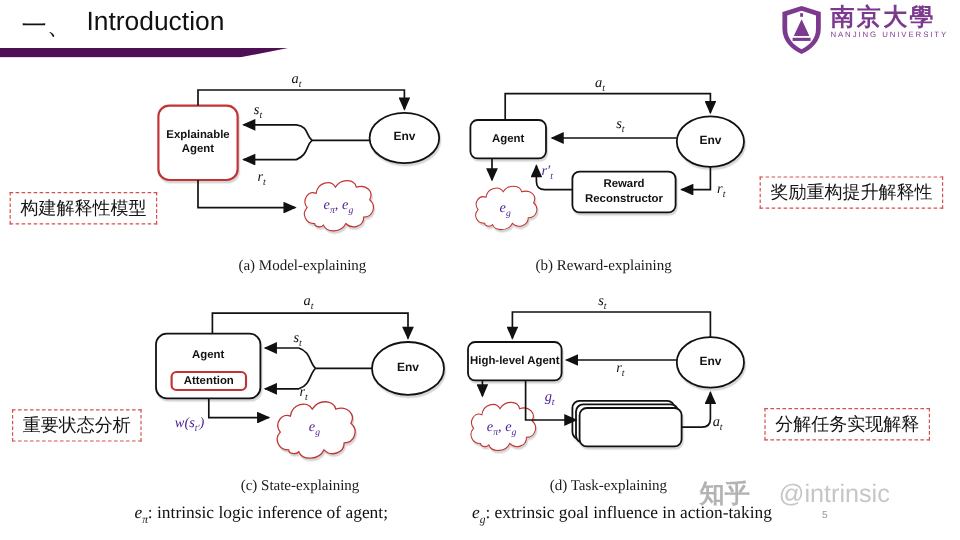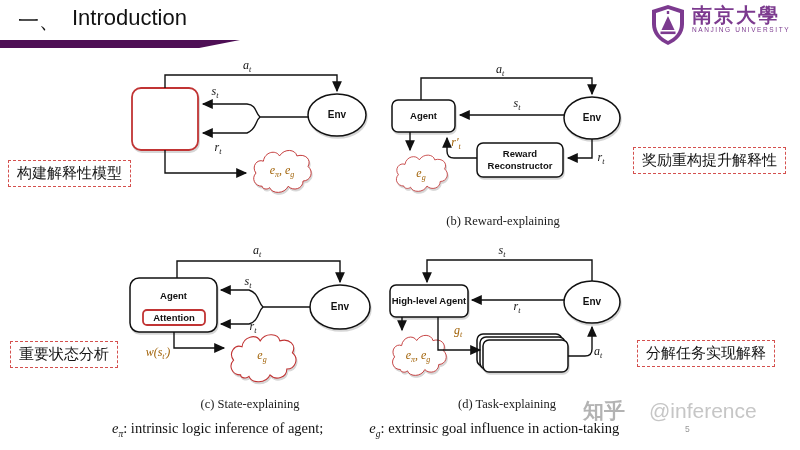--- a/index.html
+++ b/index.html
@@ -23,28 +23,28 @@
   g.lines path { fill:none; stroke:#111; stroke-width:1.4; }
   .blackbox { fill:#fff; stroke:#111; stroke-width:1.5; }
   .redbox   { fill:#fff; stroke:#c13434; stroke-width:1.8; }
   .cloud    { fill:#fff; stroke:#c13434; stroke-width:1.5; }
 
   .boxlabel { position:absolute; display:flex; align-items:center; justify-content:center;
               text-align:center; font-weight:bold; font-size:9.5px; color:#111; line-height:1.25; }
   .mlab { position:absolute; transform:translate(-50%,-50%); font-family:"Liberation Serif", serif;
           font-style:italic; font-size:12px; color:#111; white-space:nowrap;text-align:right; }
   .mlab sub { font-size:8px; font-style:italic; }
-  .red  { color:#a16207; }
+  .red  { color:#4c1d95; }
   .caption { position:absolute; width:200px; text-align:center; font-family:"Liberation Serif", serif;
              font-size:12.5px; color:#1a1a1a; }
 
   .sidebox { position:absolute; border:1.6px dashed #d4504e; background:#fff; color:#151515;
              font-size:15px; padding:3px 8px; white-space:nowrap; }
 
-  #legend { left:112px; top:420px; display:flex; gap:46px; font-family:"Liberation Serif", serif;
+  #legend { left:112px; top:420px; display:flex; gap:70px; font-family:"Liberation Serif", serif;
             font-size:14.5px; color:#111; }
   #legend i { font-style:italic; }
   #legend sub { font-size:9.5px; font-style:italic; }
 
   #watermark { left:583px; top:397px; font-size:21px; color:#c6c6c6; white-space:nowrap; }
   #watermark .brand { font-weight:bold; color:#b3b3b3; margin-right:24px; }
   #page-number { left:685px; top:424px; font-size:8.5px; color:#999; }
 </style>
 </head>
 <body>
@@ -81,25 +81,27 @@
       <path class="cloud" transform="translate(141,93) scale(0.62,0.66)" d="M18 58 C6 58 0 46 8 38 C0 28 10 16 20 20 C22 6 40 2 46 12 C54 0 72 2 74 12 C88 8 98 18 92 28 C102 36 96 50 84 50 C84 62 68 66 60 58 C54 70 34 70 30 60 C26 64 18 62 18 58 Z"></path>
     </g>
     <g class="lines">
       <path d="M55 33 L55 20 L227 20 L227 36" marker-end="url(#mA)"></path>
       <path d="M150 62 L198 62"></path>
       <path d="M150 62 C145 58 147 50 137 49 L93 49" marker-end="url(#mA)"></path>
       <path d="M150 62 C145 66 147 74 137 78 L93 78" marker-end="url(#mA)"></path>
       <path d="M55 95 L55 118 L136 118" marker-end="url(#mA)"></path>
     </g>
   </svg>
+  <div class="boxlabel" style="left:132px; top:88px; width:66px; height:62px;">Explainable Agent</div>
   <div class="boxlabel" style="left:308px; top:107px; width:58px; height:16px; font-size:10px;">Env</div>
   <div class="mlab" style="left:247px; top:66px;"><i>a</i><sub>t</sub></div>
   <div class="mlab" style="left:215px; top:92px;"><i>s</i><sub>t</sub></div>
   <div class="mlab" style="left:218px; top:148px;"><i>r</i><sub>t</sub></div>
   <div class="mlab red" style="left:282px; top:171px;"><i>e</i><sub>π</sub><span>, </span><i>e</i><sub>g</sub></div>
+  <div class="caption" style="left:152px; top:214px;">(a) Model-explaining</div>
 
   <svg class="panel" style="left:380px; top:55px;" width="260" height="160" viewBox="0 0 260 160">
     <defs>
       <marker id="mB" viewBox="0 0 10 8" refX="8" refY="4" markerWidth="9" markerHeight="7" orient="auto-start-reverse">
         <path d="M0 0 L9 4 L0 8 Z" fill="#111"></path>
       </marker>
     </defs>
     <g class="shapes">
       <rect class="blackbox" x="12" y="45" width="63" height="32" rx="6"></rect>
       <ellipse class="blackbox" cx="212" cy="63" rx="28" ry="21"></ellipse>
@@ -189,17 +191,17 @@
   <div class="sidebox" style="left:10px; top:341px;">重要状态分析</div>
   <div class="sidebox" style="left:633px; top:147px;">奖励重构提升解释性</div>
   <div class="sidebox" style="left:637px; top:340px;">分解任务实现解释</div>
 
   <div class="abs" id="legend">
     <span><i>e</i><sub>π</sub><span>: intrinsic logic inference of agent;</span></span>
     <span><i>e</i><sub>g</sub><span>: extrinsic goal influence in action-taking</span></span>
   </div>
 
   <div class="abs" id="watermark">
-    <span class="brand">知乎</span><span>@inference</span>
+    <span class="brand">知乎</span><span>@intrinsic</span>
   </div>
   <div class="abs" id="page-number">5</div>
 
 </div>
 
 </body></html>

